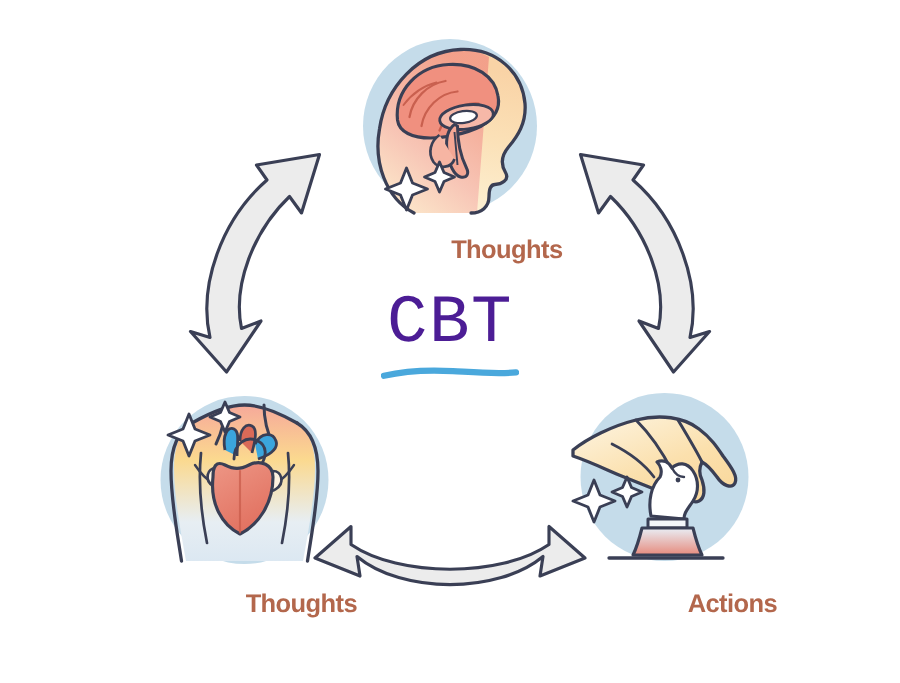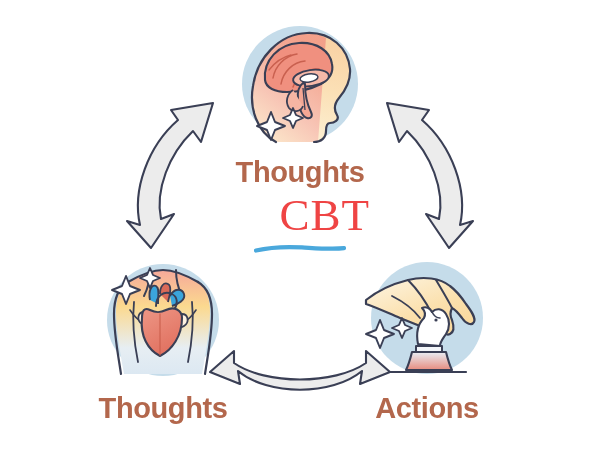--- a/index.html
+++ b/index.html
@@ -24,47 +24,47 @@
   }
   .node-art {
     position: relative;
     width: 130px;
     height: 130px;
     margin: 0 auto;
   }
   .node-label {
     font-family: "Liberation Sans", sans-serif;
     font-weight: bold;
-    font-size: 29px;
+    font-size: 17px;
     letter-spacing: -0.4px;
     color: #b3674c;
     line-height: 1;
+    text-align: right;
   }
   #node-thoughts { left: 225px; top: 22px; }
   #node-thoughts .node-label { margin-top: 6px; }
   #node-feelings { left: 88px;  top: 256px; }
   #node-feelings .node-label { margin-top: 8px; }
-  #node-actions  { left: 352px; top: 256px; }
+  #node-actions  { left: 368px; top: 256px; }
   #node-actions .node-label { margin-top: 8px; }
 
   #center-block {
     position: absolute;
     left: 230px;
     top: 193px;
     width: 140px;
     text-align: center;
   }
   #cbt-text {
-    font-family: Liberation Serif, serif;
+    font-family: Liberation Mono, monospace;
     font-size: 45px;
     font-weight: 400;
-    color: #ef4444;
+    color: #4c1d95;
     letter-spacing: 1px;
     line-height: 1;
-    text-align: right;
   }
   #cbt-underline {
     display: block;
     margin: 6px auto 0;
     width: 92px;
     height: 9px;
   }
   .arrow-layer {
     position: absolute;
     left: 0; top: 0;

